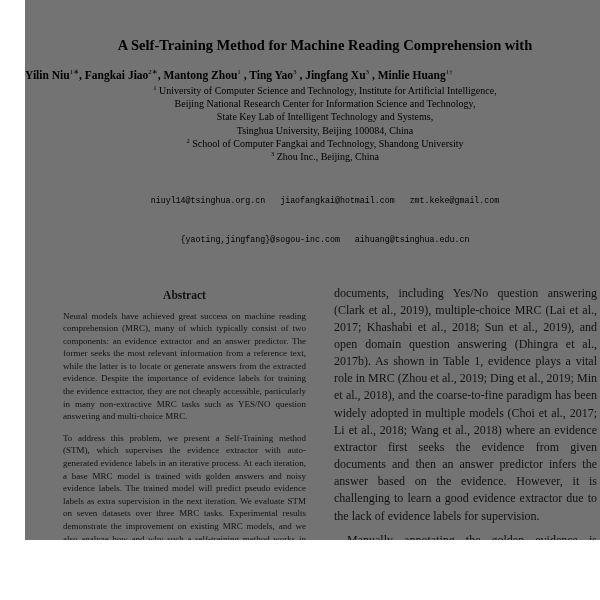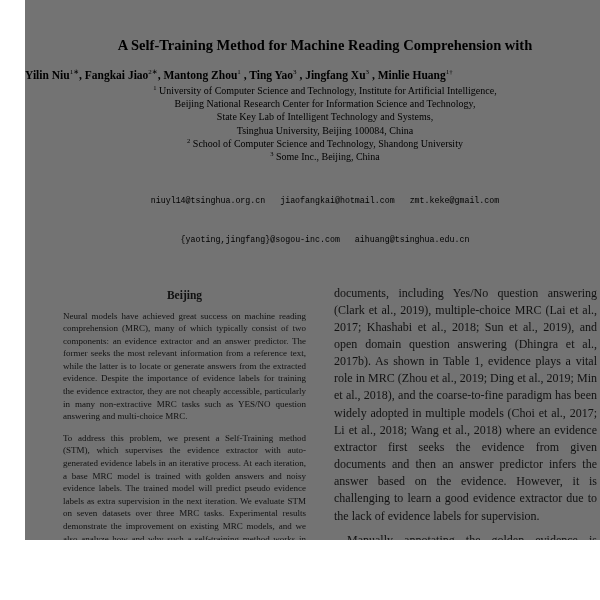--- a/index.html
+++ b/index.html
@@ -49,33 +49,33 @@
 
   <div class="authors">
     <span><span>Yilin Niu</span><sup>1∗</sup><span>, </span></span><span><span>Fangkai Jiao</span><sup>2∗</sup><span>, </span></span><span><span>Mantong Zhou</span><sup>1</sup><span> , </span></span><span><span>Ting Yao</span><sup>3</sup><span> , </span></span><span><span>Jingfang Xu</span><sup>3</sup><span> , </span></span><span><span>Minlie Huang</span><sup>1†</sup></span>
   </div>
 
   <div class="affils">
     <div><sup>1</sup><span> University of Computer Science and Technology, Institute for Artificial Intelligence,</span></div>
     <div><sup></sup><span>Beijing National Research Center for Information Science and Technology,</span></div>
     <div><sup></sup><span>State Key Lab of Intelligent Technology and Systems,</span></div>
     <div><sup></sup><span>Tsinghua University, Beijing 100084, China</span></div>
-    <div><sup>2</sup><span> School of Computer Science and Technology, Shandong University</span></div>
-    <div><sup>3</sup><span> Some Inc., Beijing, China</span></div>
+    <div><sup>2</sup><span> School of Computer Fangkai and Technology, Shandong University</span></div>
+    <div><sup>3</sup><span> Zhou Inc., Beijing, China</span></div>
   </div>
 
   <div class="emails">
     <div>niuyl14@tsinghua.org.cn   jiaofangkai@hotmail.com   zmt.keke@gmail.com</div>
     <div>{yaoting,jingfang}@sogou-inc.com   aihuang@tsinghua.edu.cn</div>
   </div>
 
   <div class="columns">
 
     <div class="col abstract">
-      <div class="abstract-heading">Beijing</div>
+      <div class="abstract-heading">Abstract</div>
       <p>Neural models have achieved great success on machine reading comprehension (MRC), many of which typically consist of two components: an evidence extractor and an answer predictor. The former seeks the most relevant information from a reference text, while the latter is to locate or generate answers from the extracted evidence. Despite the importance of evidence labels for training the evidence extractor, they are not cheaply accessible, particularly in many non-extractive MRC tasks such as YES/NO question answering and multi-choice MRC.</p>
       <p>To address this problem, we present a Self-Training method (STM), which supervises the evidence extractor with auto-generated evidence labels in an iterative process. At each iteration, a base MRC model is trained with golden answers and noisy evidence labels. The trained model will predict pseudo evidence labels as extra supervision in the next iteration. We evaluate STM on seven datasets over three MRC tasks. Experimental results demonstrate the improvement on existing MRC models, and we also analyze how and why such a self-training method works in MRC.</p>
       <div class="section-heading">
         <span class="num">1</span><span>Introduction</span>
       </div>
     </div>
 
     <div class="col bodytext">
       <p>documents, including Yes/No question answering (Clark et al., 2019), multiple-choice MRC (Lai et al., 2017; Khashabi et al., 2018; Sun et al., 2019), and open domain question answering (Dhingra et al., 2017b).  As shown in Table 1, evidence plays a vital role in MRC (Zhou et al., 2019; Ding et al., 2019; Min et al., 2018), and the coarse-to-fine paradigm has been widely adopted in multiple models (Choi et al., 2017; Li et al., 2018; Wang et al., 2018) where an evidence extractor first seeks the evidence from given documents and then an answer predictor infers the answer based on the evidence.  However, it is challenging to learn a good evidence extractor due to the lack of evidence labels for supervision.</p>
       <p class="indent">Manually annotating the golden evidence is expensive. Therefore, some recent efforts have been dedicated to improving MRC by leveraging noisy evidence labels when training the evidence extractor. Some works (Lin et al., 2018; Min et al., 2018) generate distant labels using hand-crafted rules and external resources.  Some studies (Wang et al., 2018; Choi et al., 2017) adopt reinforcement learning (RL) to decide the labels of evidence.  However, such RL methods suffer from unstable training. More distant supervision techniques are also used to refine noisy labels, such as deep probabilistic logic (Wang et al., 2019); but they need to</p>

